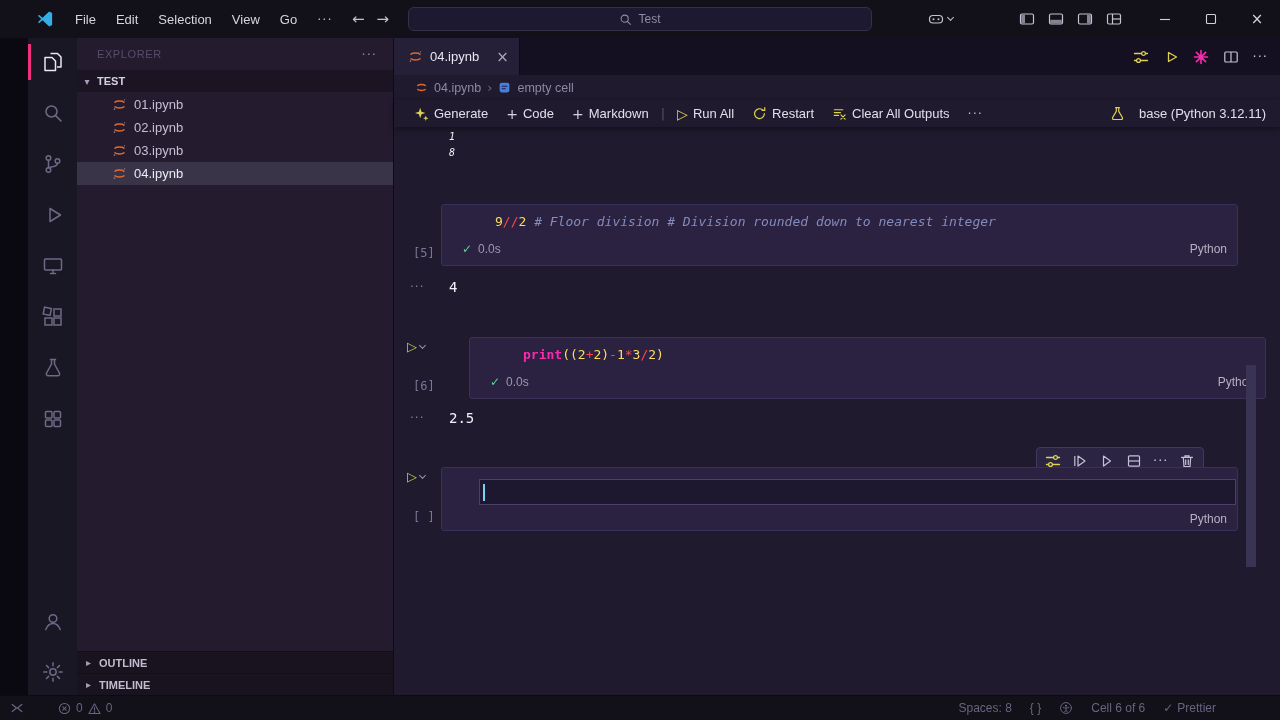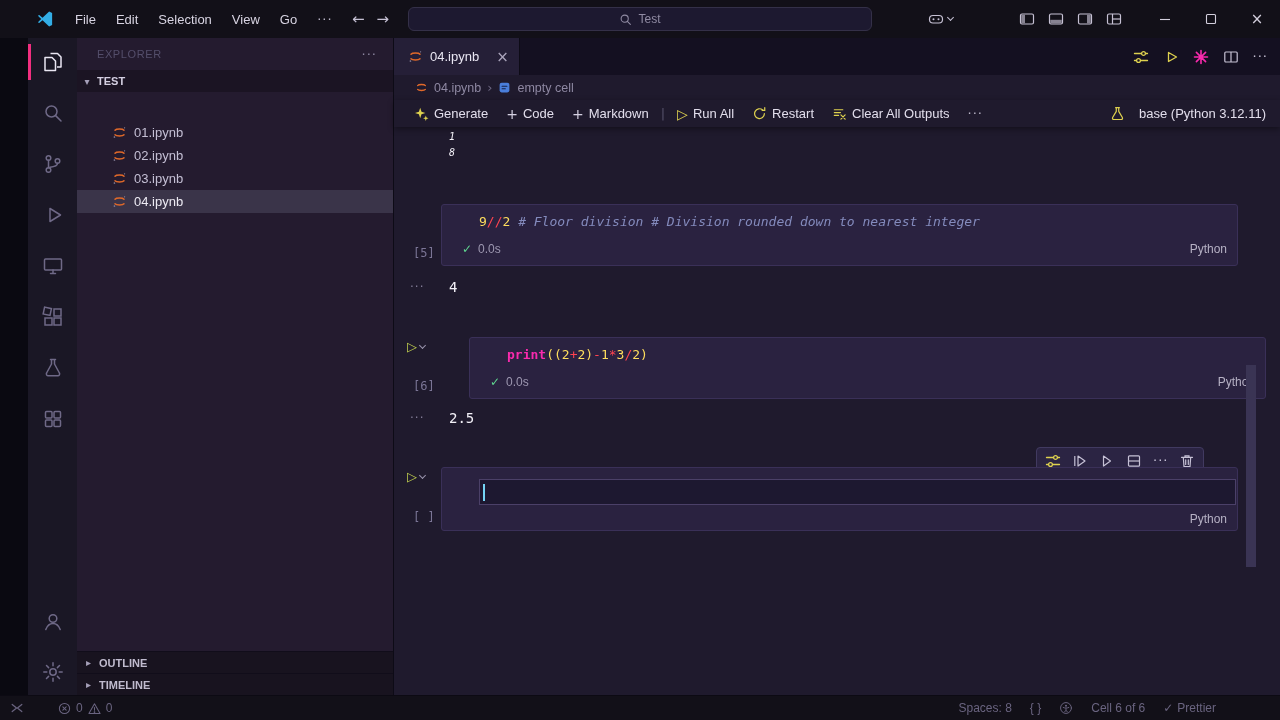--- a/index.html
+++ b/index.html
@@ -31,21 +31,21 @@
   .ab-item.active::before { content:""; position:absolute; left:0; top:-3px; height:36px; width:3px; background:#f22e7f; }
   .ab-item.push { margin-top:auto; }
 
   
   .sidebar { flex:0 0 316px; background:#241b2f; display:flex; flex-direction:column; font-size:13px; }
   .sb-header { flex:0 0 32px; display:flex; align-items:center; padding:0 16px 0 20px; }
   .sb-title { font-size:11px; letter-spacing:.6px; color:#544e6b; }
   .sb-more { margin-left:auto; color:#8d87a0; letter-spacing:1px; font-size:13px; }
   .sb-section { flex:0 0 22px; display:flex; align-items:center; gap:3px; padding-left:3px; background:rgba(0,0,0,.25); color:#d4cfe1; font-size:11px; font-weight:bold; }
   .sb-section .cg { font-size:10px; color:#a59fb8; width:14px; text-align:center; }
-  .tree { padding-top:1px;margin-top:28px; }
+  .tree { padding-top:1px; }
   .tree-row { height:23px; display:flex; align-items:center; gap:7px; padding-left:35px; color:#c4bfd4; }
   .tree-row.selected { background:#3a3449; color:#edebf4; }
   .sb-bottom { margin-top:auto; }
   .sb-pane { height:22px; display:flex; align-items:center; gap:4px; padding-left:5px; background:#18131f; border-top:1px solid #110d1a; font-size:11px; font-weight:bold; color:#c0bbce; }
   .sb-pane .cg { font-size:10px; color:#a59fb8; width:13px; text-align:center; }
 
   
   .editor { flex:1; min-width:0; display:flex; flex-direction:column; background:#1f1a2d; border-left:1px solid #0d0b16; }
   .tabbar { flex:0 0 37px; background:#141021; display:flex; }
   .tab { display:flex; align-items:center; gap:7px; padding:0 10px 0 14px; font-size:13px; border-right:1px solid #0d0b16; }
@@ -66,21 +66,21 @@
   .ic-g { color:#5fd78f; }
   .plus { font-size:14px; color:#d5d1e2; }
 
   
   .nbbody { flex:1; position:relative; background:#1f1a2d; overflow:hidden; font-family:"DejaVu Sans Mono", monospace; }
   .outtop { position:absolute; left:55px; top:2px; font-size:10px; line-height:16px; color:#f5f3fa; white-space:pre;font-style:italic; }
   .cell { position:absolute; left:47px; width:797px; background:#2a2240; border:1px solid #3a3058; border-radius:3px; }
   .cell-5 { top:77px; height:62px; }
   .cell-6 { top:210px; height:62px;margin-left:28px; }
   .cell-e { top:340px; height:64px; }
-  .code-row { padding:9px 12px 0 37px; font-size:13px; height:29px; white-space:pre; }
+  .code-row { padding:9px 12px 0 53px; font-size:13px; height:29px; white-space:pre; }
   .meta-row { display:flex; align-items:center; height:22px; margin-top:4px; padding:0 10px 0 20px; font-size:12px; color:#9d97b0; font-family:"Liberation Sans", sans-serif; gap:6px; }
   .meta-row .lang { margin-left:auto; color:#b6b1c4; }
   .exec { position:absolute; left:19px; font-size:12px; color:#7b7596; }
   .exec-5 { top:119px; } .exec-6 { top:252px; } .exec-e { top:383px; }
   .runbtn { position:absolute; left:13px; display:flex; align-items:center; gap:3px; color:#c3d24f; font-size:13px; }
   .runbtn .chev { color:#9a94ad; }
   .run-6 { top:212px; } .run-e { top:342px; }
   .outrow { position:absolute; left:16px; display:flex; align-items:center; font-size:14px; color:#f2f0f7; line-height:20px; }
   .out-5 { top:150px; } .out-6 { top:281px; }
   .outrow .dots { width:39px; font-size:12px; letter-spacing:1px; color:#847e99; font-family:"DejaVu Sans", sans-serif; }

